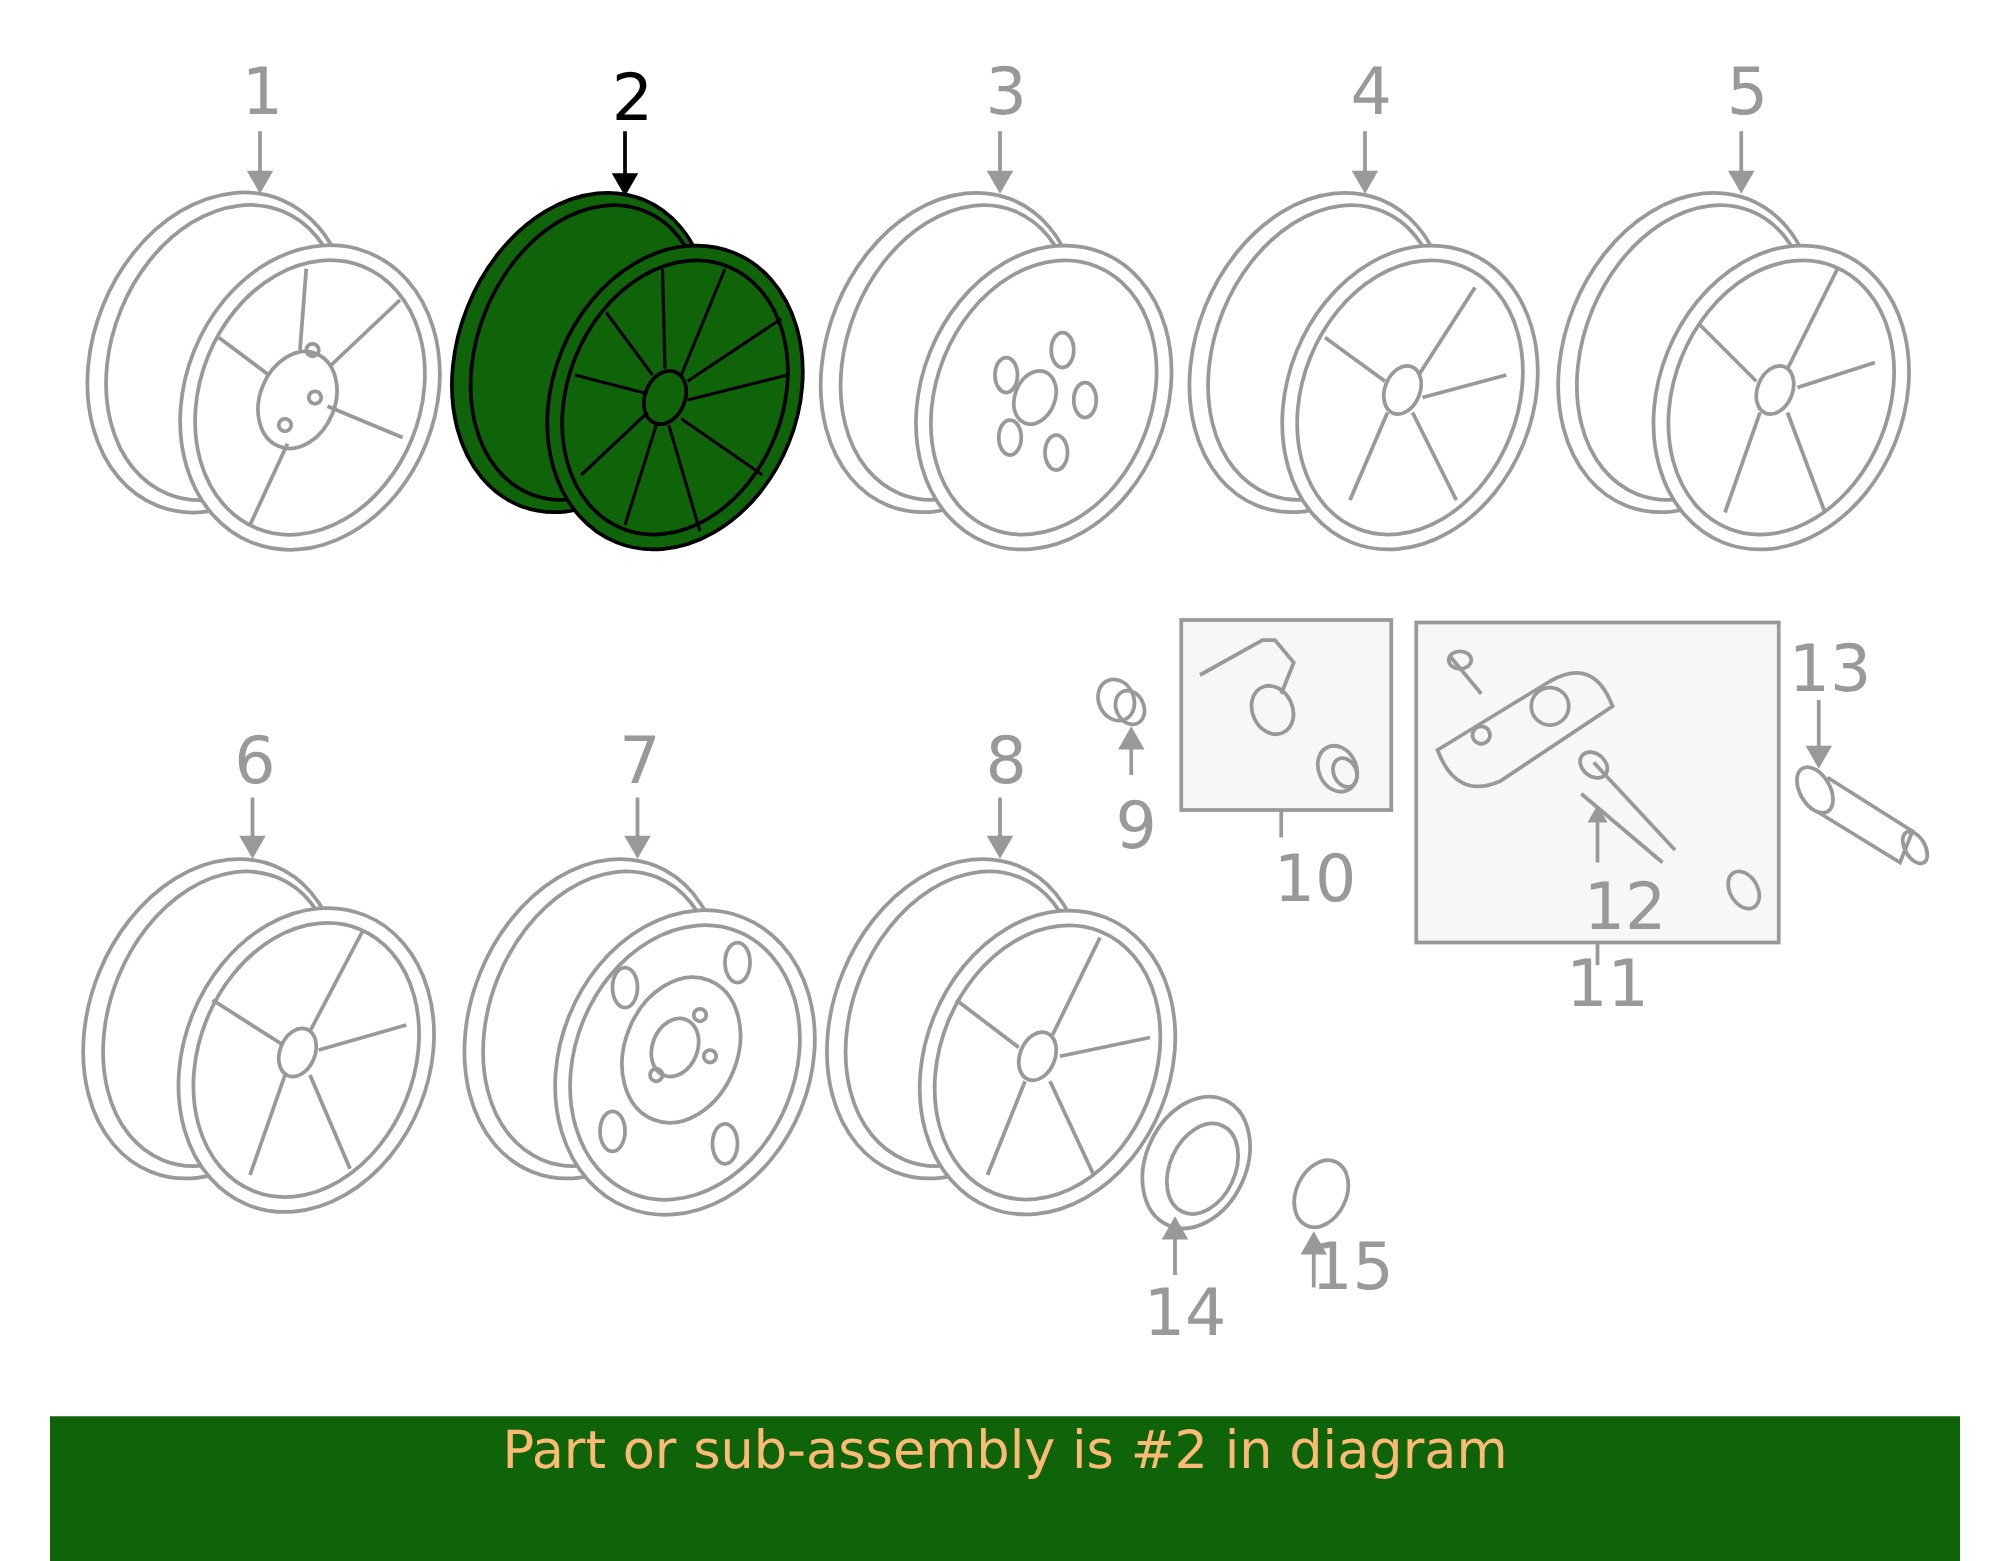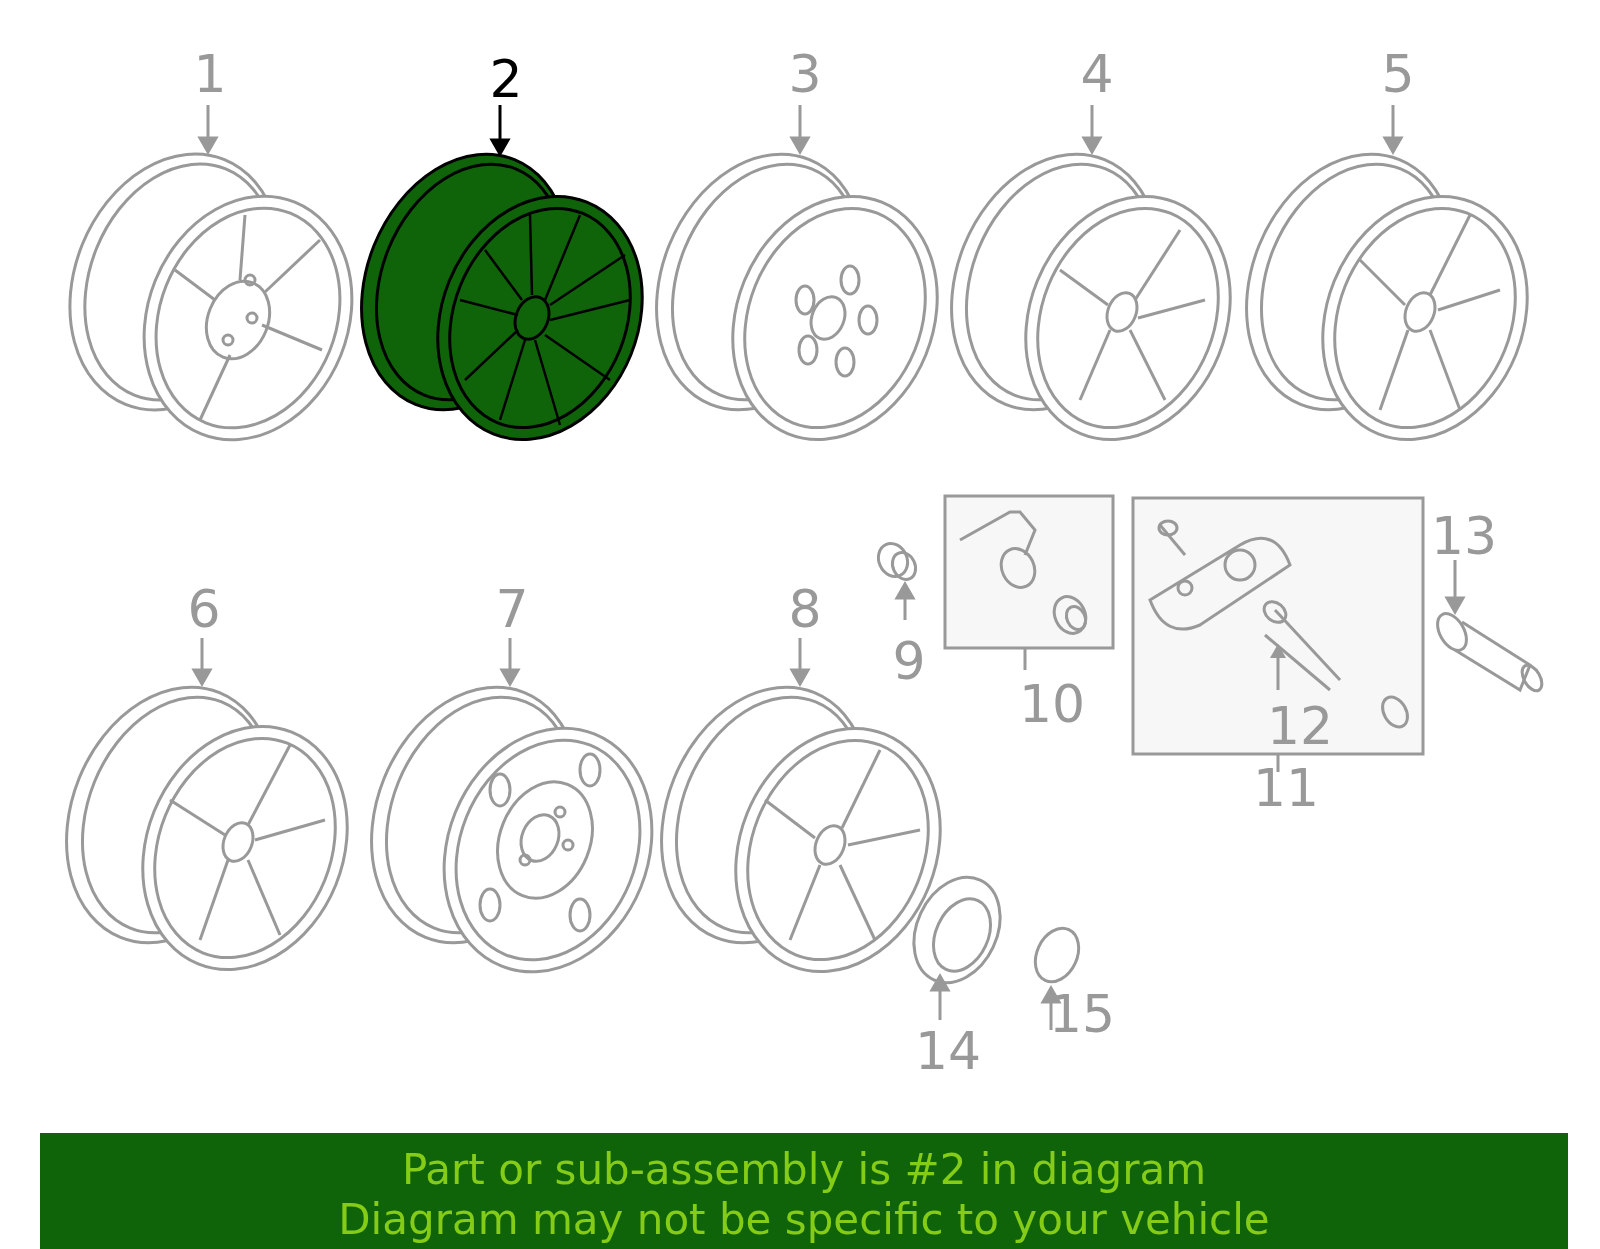--- a/index.html
+++ b/index.html
@@ -3,22 +3,22 @@
 <meta charset="utf-8">
 <style>
   html, body { margin: 0; padding: 0; background: #ffffff; }
   body { width: 1600px; height: 1249px; position: relative; overflow: hidden;
          font-family: "DejaVu Sans", sans-serif; }
   .callout { position: absolute; font-size: 52px; line-height: 1; color: #999999;
              text-align: center; transform: translateX(-50%); }
   .callout.active { color: #000000; }
   svg.diagram { position: absolute; left: 0; top: 0; }
   .banner { position: absolute; left: 40px; top: 1133px; width: 1528px; height: 116px;
-            background: #0f640a; color: #84cc16; text-align: center;
-            font-size: 42px; line-height: 50px; padding-top: 12px; box-sizing: border-box; }
+            background: #0f640a; color: #fdba74; text-align: center;
+            font-size: 42px; line-height: 50px; padding-top: 2px; box-sizing: border-box; }
   .banner div { white-space: nowrap; }
 </style>
 </head>
 <body>
 
 <svg class="diagram" width="1600" height="1249" viewBox="0 0 1600 1249" xmlns="http://www.w3.org/2000/svg">
   <defs>
     <marker id="arrG" markerWidth="10" markerHeight="10" refX="5" refY="8" orient="auto" markerUnits="userSpaceOnUse" viewBox="0 0 10 10">
       <path d="M0,0 L10,0 L5,10 z" fill="#999"></path>
     </marker>
@@ -226,14 +226,13 @@
 <div class="callout" style="left:909px;top:635px;">9</div>
 <div class="callout" style="left:1033px;top:678px;margin-left:19px;">10</div>
 <div class="callout" style="left:1286px;top:762px;">11</div>
 <div class="callout" style="left:1288px;top:700px;margin-left:12px;">12</div>
 <div class="callout" style="left:1464px;top:510px;">13</div>
 <div class="callout" style="left:948px;top:1025px;">14</div>
 <div class="callout" style="left:1062px;top:988px;margin-left:20px;">15</div>
 
 <div class="banner">
   <div>Part or sub-assembly is #2 in diagram</div>
-  <div>Diagram may not be specific to your vehicle</div>
 </div>
 
 </body></html>

